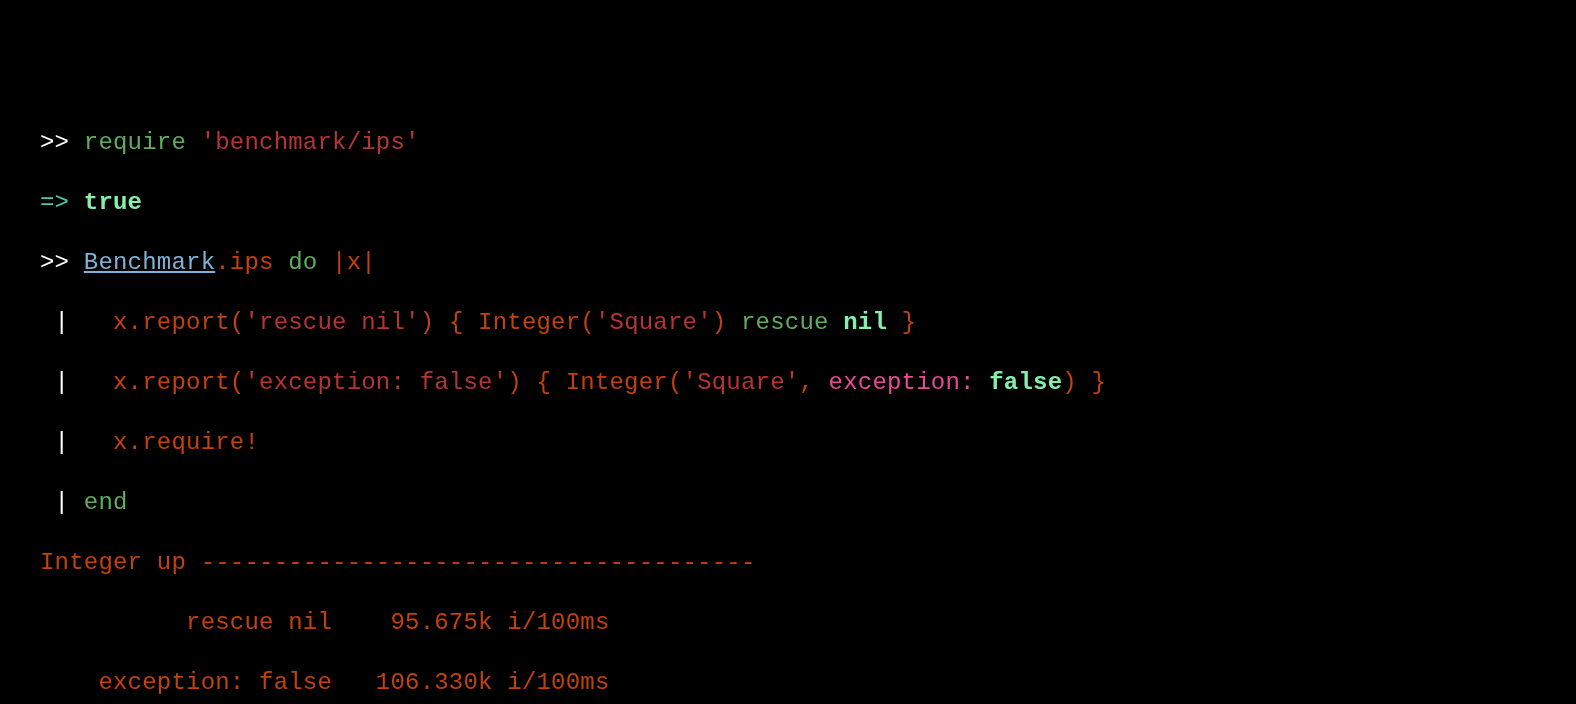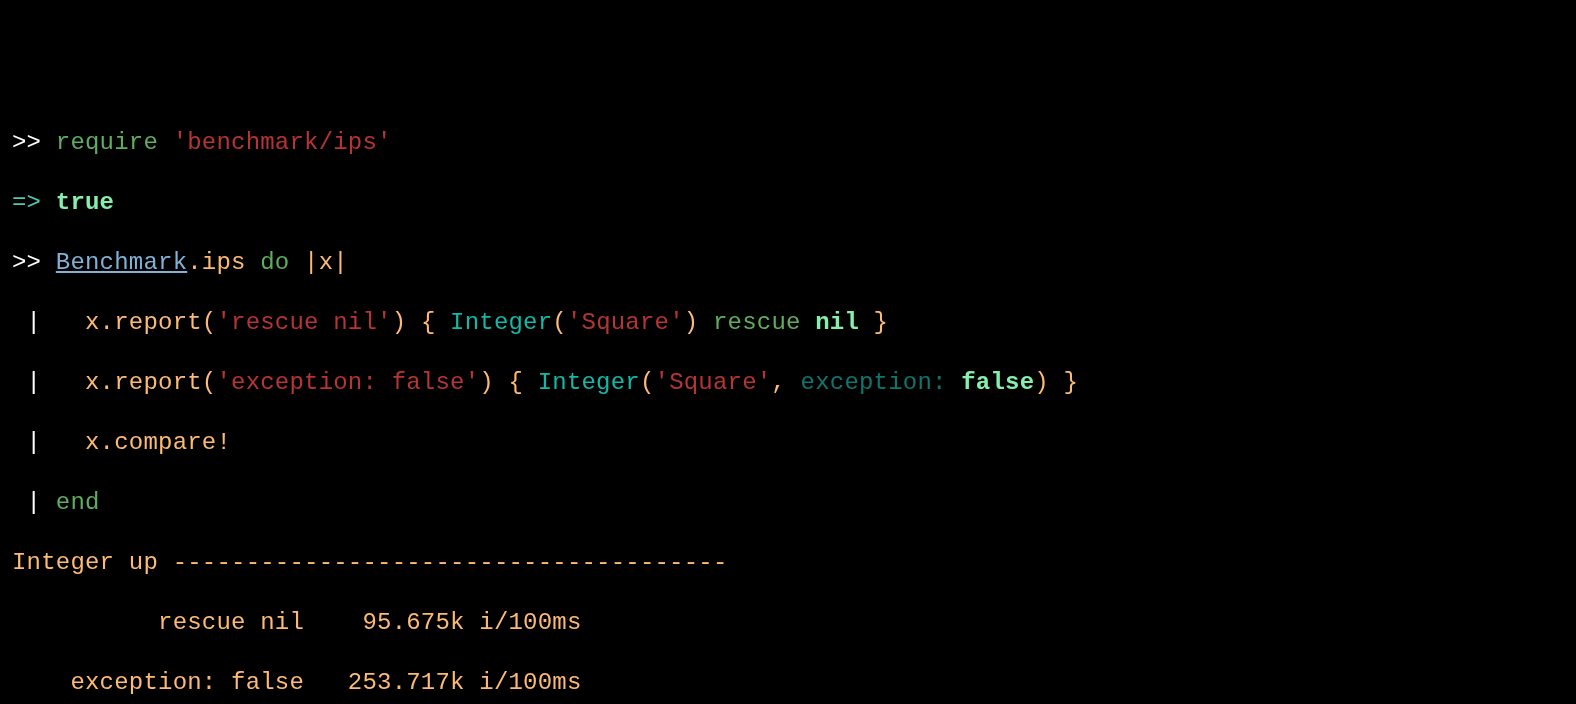--- a/index.html
+++ b/index.html
@@ -12,41 +12,41 @@
     padding: 8px 12px;
     white-space: pre;
     letter-spacing: 0.2px;
   }
   .prompt   { color: #ffffff; }
   .fat      { color: #4ec9b0; }
   .kw-green { color: #5fae5f; }
   .kw-cyan  { color: #86efac; font-weight: 600; }
   .str      { color: #b73434; }
   .const    { color: #7fb2d6; text-decoration: underline; text-align: center; }
-  .constn   { color: #14b8a6; }
-  .sym      { color: #0f766e; }
-  .plain    { color: #fdba74; }
+  .constn   { color: #c2410c; }
+  .sym      { color: #ec4899; }
+  .plain    { color: #c2410c; }
   .bar      { color: #ffffff; }
-  .line     { display: block; }
+  .line     { display: block; margin-left: 28px; }
 </style>
 </head>
 <body>
 
 
 
 <span class="line"><span class="prompt">&gt;&gt; </span><span class="kw-green">require</span><span class="plain"> </span><span class="str">'benchmark/ips'</span></span>
 <span class="line"><span class="fat">=&gt; </span><span class="kw-cyan">true</span></span>
 <span class="line"><span class="prompt">&gt;&gt; </span><span class="const">Benchmark</span><span class="plain">.ips </span><span class="kw-green">do</span><span class="plain"> |x|</span></span>
 <span class="line"><span class="bar"> |   </span><span class="plain">x.report(</span><span class="str">'rescue nil'</span><span class="plain">) { </span><span class="constn">Integer</span><span class="plain">(</span><span class="str">'Square'</span><span class="plain">) </span><span class="kw-green">rescue</span><span class="plain"> </span><span class="kw-cyan">nil</span><span class="plain"> }</span></span>
 <span class="line"><span class="bar"> |   </span><span class="plain">x.report(</span><span class="str">'exception: false'</span><span class="plain">) { </span><span class="constn">Integer</span><span class="plain">(</span><span class="str">'Square'</span><span class="plain">, </span><span class="sym">exception:</span><span class="plain"> </span><span class="kw-cyan">false</span><span class="plain">) }</span></span>
-<span class="line"><span class="bar"> |   </span><span class="plain">x.compare!</span></span>
+<span class="line"><span class="bar"> |   </span><span class="plain">x.require!</span></span>
 <span class="line"><span class="bar"> | </span><span class="kw-green">end</span></span>
 <span class="line plain">Integer up --------------------------------------</span>
 <span class="line plain">          rescue nil    95.675k i/100ms</span>
-<span class="line plain">    exception: false   253.717k i/100ms</span>
+<span class="line plain">    exception: false   106.330k i/100ms</span>
 
 
 
 <span class="line plain"></span>
 
 
 
 
 
 

